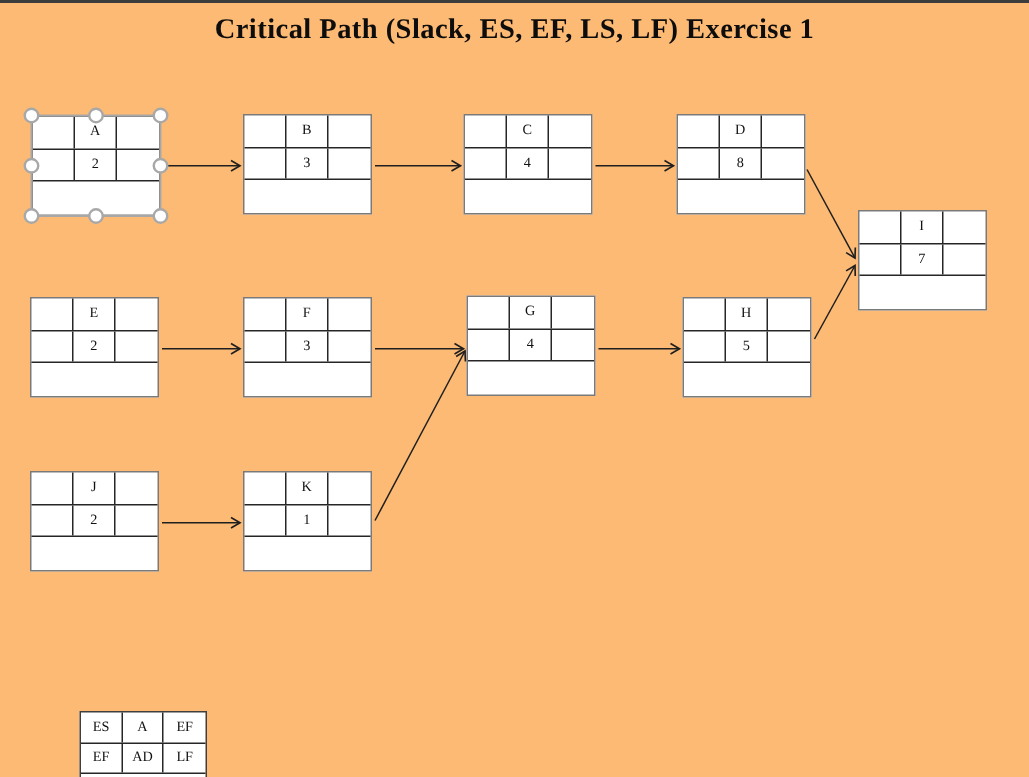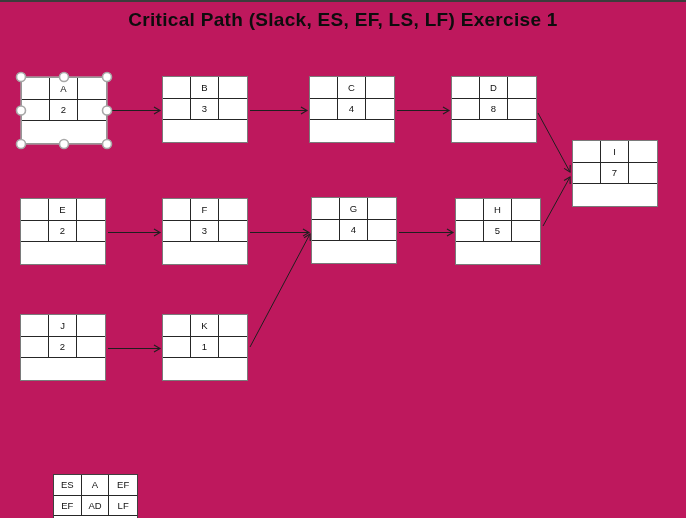--- a/index.html
+++ b/index.html
@@ -1,23 +1,23 @@
 <!DOCTYPE html>
 <html><head>
 <meta charset="utf-8">
 <style>
   html,body{margin:0;padding:0;background:#fff;}
   #canvas{
     position:relative;
     width:686px;height:518px;
-    background:#be185d;
+    background:#fdba74;
     border-top:2px solid #3c3c3c;
     box-sizing:border-box;
     overflow:hidden;
-    font-family:Liberation Sans, sans-serif;
+    font-family:Liberation Serif, serif;
   }
   .title{
     position:absolute;
     top:7px;left:0;width:100%;
     text-align:center;
     font-size:19px;
     font-weight:600;
     letter-spacing:.3px;
     color:#0d0d0d;
   }

